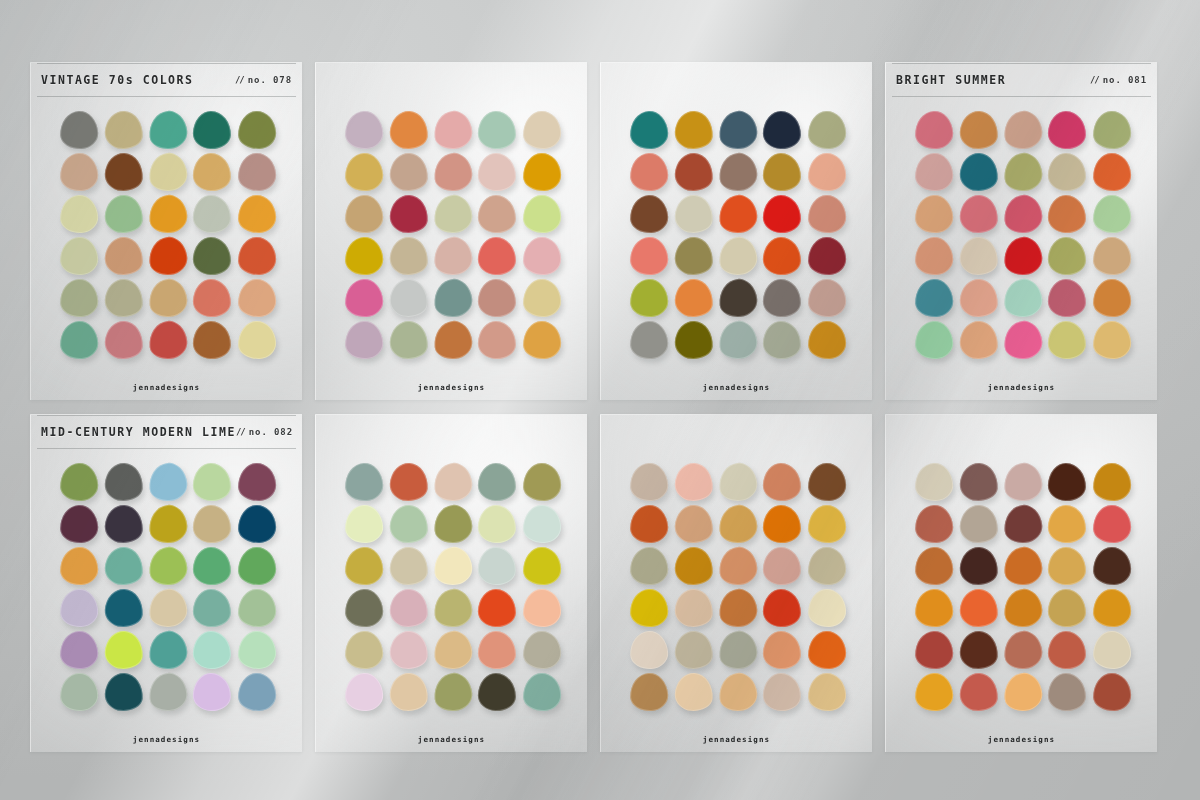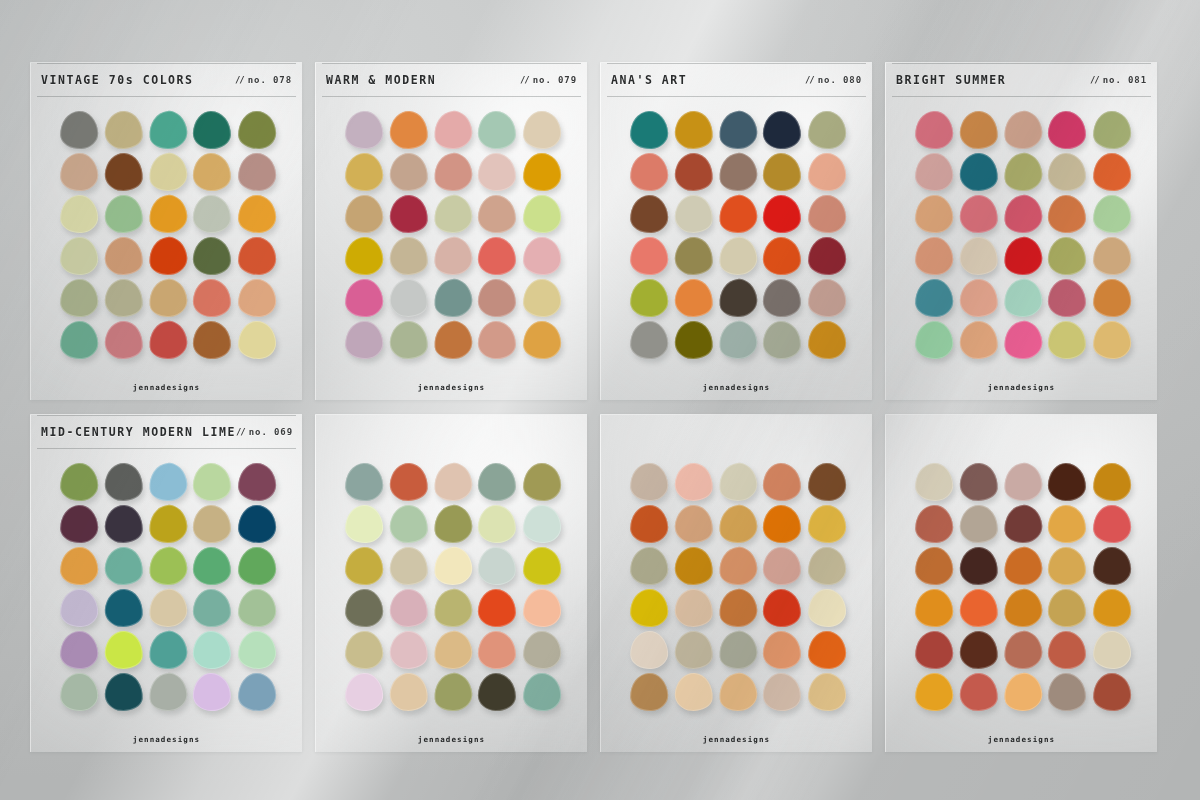--- a/index.html
+++ b/index.html
@@ -189,24 +189,20 @@
           <div class="swatch" title="#6aa98f" style="background: rgb(106, 169, 143);"></div>
           <div class="swatch" title="#c87a7f" style="background: rgb(200, 122, 127);"></div>
           <div class="swatch" title="#c44a43" style="background: rgb(196, 74, 67);"></div>
           <div class="swatch" title="#a0602e" style="background: rgb(160, 96, 46);"></div>
           <div class="swatch" title="#e0d69a" style="background: rgb(224, 214, 154);"></div>
         </div>
       <div class="signature">jennadesigns</div>
     </div>
 
     <div class="card">
-      <div class="card-head">
-        <span class="card-title">WARM &amp; MODERN</span>
-        <span class="card-num"><span class="slashes">//</span><span>no. 079</span></span>
-      </div>
       <div class="swatch-grid">
           <div class="swatch" title="#c3b0bf" style="background: rgb(195, 176, 191);"></div>
           <div class="swatch" title="#e18740" style="background: rgb(225, 135, 64);"></div>
           <div class="swatch" title="#e4aaa9" style="background: rgb(228, 170, 169);"></div>
           <div class="swatch" title="#a4c8b3" style="background: rgb(164, 200, 179);"></div>
           <div class="swatch" title="#ddcdb2" style="background: rgb(221, 205, 178);"></div>
           <div class="swatch" title="#d2b055" style="background: rgb(210, 176, 85);"></div>
           <div class="swatch" title="#c3a48e" style="background: rgb(195, 164, 142);"></div>
           <div class="swatch" title="#d29485" style="background: rgb(210, 148, 133);"></div>
           <div class="swatch" title="#e2c3bb" style="background: rgb(226, 195, 187);"></div>
@@ -229,24 +225,20 @@
           <div class="swatch" title="#bfa6b9" style="background: rgb(191, 166, 185);"></div>
           <div class="swatch" title="#a9b593" style="background: rgb(169, 181, 147);"></div>
           <div class="swatch" title="#c0743c" style="background: rgb(192, 116, 60);"></div>
           <div class="swatch" title="#d29a89" style="background: rgb(210, 154, 137);"></div>
           <div class="swatch" title="#dea243" style="background: rgb(222, 162, 67);"></div>
         </div>
       <div class="signature">jennadesigns</div>
     </div>
 
     <div class="card">
-      <div class="card-head">
-        <span class="card-title">ANA'S ART</span>
-        <span class="card-num"><span class="slashes">//</span><span>no. 080</span></span>
-      </div>
       <div class="swatch-grid">
           <div class="swatch" title="#1a7a76" style="background: rgb(26, 122, 118);"></div>
           <div class="swatch" title="#c79115" style="background: rgb(199, 145, 21);"></div>
           <div class="swatch" title="#3f5b6b" style="background: rgb(63, 91, 107);"></div>
           <div class="swatch" title="#1e293c" style="background: rgb(30, 41, 60);"></div>
           <div class="swatch" title="#a8ab81" style="background: rgb(168, 171, 129);"></div>
           <div class="swatch" title="#dc7b68" style="background: rgb(220, 123, 104);"></div>
           <div class="swatch" title="#a7482f" style="background: rgb(167, 72, 47);"></div>
           <div class="swatch" title="#917566" style="background: rgb(145, 117, 102);"></div>
           <div class="swatch" title="#b38a2a" style="background: rgb(179, 138, 42);"></div>
@@ -311,21 +303,21 @@
           <div class="swatch" title="#ea5e92" style="background: rgb(234, 94, 146);"></div>
           <div class="swatch" title="#cac573" style="background: rgb(202, 197, 115);"></div>
           <div class="swatch" title="#ddb96f" style="background: rgb(221, 185, 111);"></div>
         </div>
       <div class="signature">jennadesigns</div>
     </div>
 
     <div class="card">
       <div class="card-head">
         <span class="card-title">MID-CENTURY MODERN LIME</span>
-        <span class="card-num"><span class="slashes">//</span><span>no. 069</span></span>
+        <span class="card-num"><span class="slashes">//</span><span>no. 082</span></span>
       </div>
       <div class="swatch-grid">
           <div class="swatch" title="#7f9a4f" style="background: rgb(127, 154, 79);"></div>
           <div class="swatch" title="#5d5f5c" style="background: rgb(93, 95, 92);"></div>
           <div class="swatch" title="#8bbdd4" style="background: rgb(139, 189, 212);"></div>
           <div class="swatch" title="#b9d79f" style="background: rgb(185, 215, 159);"></div>
           <div class="swatch" title="#7e4459" style="background: rgb(126, 68, 89);"></div>
           <div class="swatch" title="#5a2e41" style="background: rgb(90, 46, 65);"></div>
           <div class="swatch" title="#3a3340" style="background: rgb(58, 51, 64);"></div>
           <div class="swatch" title="#bba31b" style="background: rgb(187, 163, 27);"></div>

